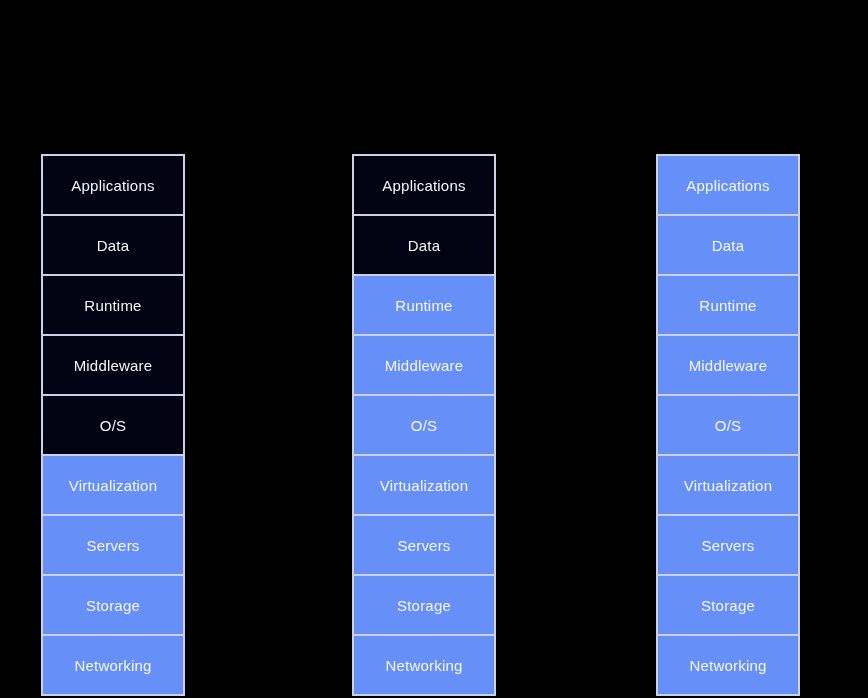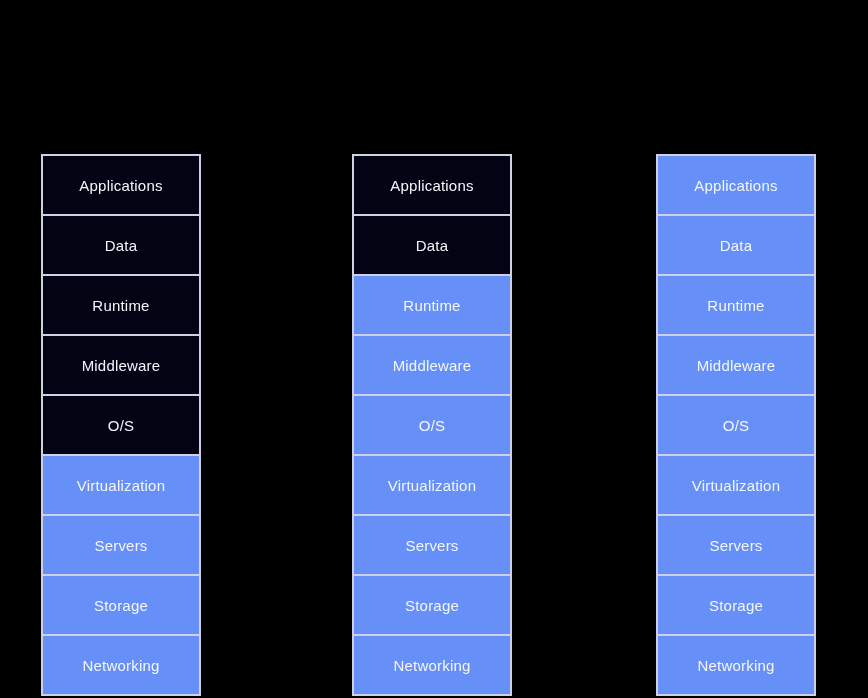--- a/index.html
+++ b/index.html
@@ -23,21 +23,21 @@
     width: 164px;
     display: flex;
     flex-direction: column;
   }
   .col-1 { left: 41px; }
   .col-2 { left: 352px; }
   .col-3 { left: 656px; }
   .box {
     box-sizing: border-box;
     height: 62px;
-    width: 160px;
+    width: 144px;
     border: 2px solid #cdd1e8;
     display: flex;
     align-items: center;
     justify-content: center;
     margin-top: -2px;
   }
   .box:first-child { margin-top: 0; }
   .box.dark { background: #030313; }
   .box.blue { background: #6690f8; }
   .box span {

